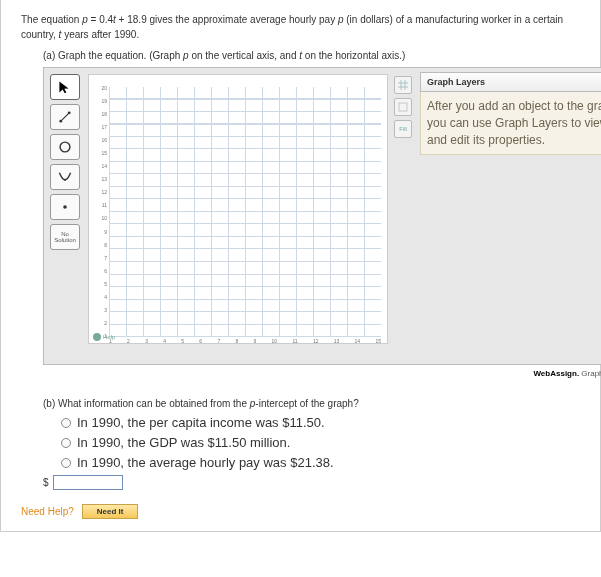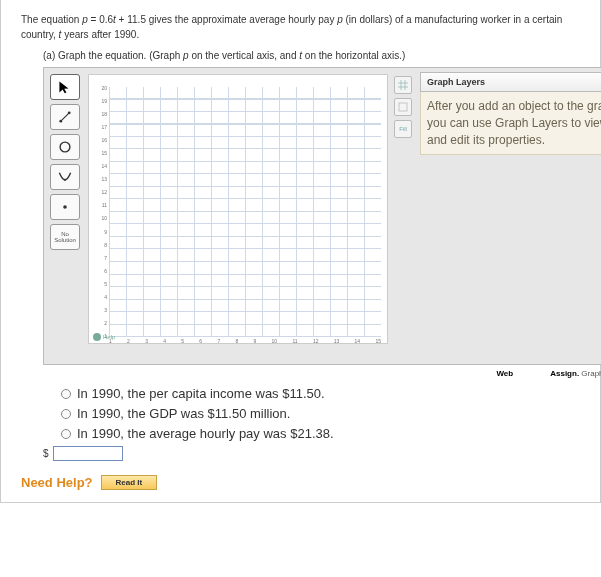--- a/index.html
+++ b/index.html
@@ -24,38 +24,38 @@
   .xaxis-labels { position: absolute; left: 20px; right: 6px; bottom: -1px; display: flex; justify-content: space-between; font-size: 5px; color:#777; }
   .helpicon { position:absolute; left:4px; bottom:2px; font-size:6px; color:#7a9; display:flex; align-items:center; gap:2px;}
   .rightctrl { position:absolute; left:350px; top:8px; width:20px; }
   .rcbtn { width:18px; height:18px; background:#f4f4f4; border:1px solid #bbb; margin-bottom:4px; border-radius:2px; display:flex; align-items:center; justify-content:center; font-size:6px; color:#7aa; }
   .layerspanel { position:absolute; left:376px; top:4px; right:4px; }
   .lp-head { background: linear-gradient(#fdfdfd,#ededed); border:1px solid #bbb; padding:4px 6px; display:flex; justify-content:space-between; align-items:center; font-size:9px; font-weight:bold; }
   .lp-body { background:#f6f2e7; border:1px solid #d9d2b8; border-top:none; padding:6px; font-size:12px; color:#6b6550; line-height:1.4; }
   .chev { font-weight:bold; }
   .footer { text-align:right; font-size:8px; color:#555; padding:4px 8px 2px 0; }
   .footer b { color:#000; }
-  .assign { color:#c33; font-weight:bold;padding-left:37px; }
+  .assign { color:#c33; font-weight:bold; }
   .options { margin-left: 40px; margin-top:4px; }
   .opt { display:flex; align-items:center; gap:6px; margin:5px 0; font-size:13px; }
   .radio { width:10px; height:10px; border:1px solid #888; border-radius:50%; background:#fafafa; flex:none; }
   .ansrow { margin-left:22px; font-size:10px; display:flex; align-items:center; gap:4px; }
   .ansinput { width:70px; height:15px; border:1px solid #6f8db8; background:#fff; }
   .needhelp { margin-top:14px; display:flex; align-items:center; gap:8px; }
-  .nh-label { color:#e08a1e; font-weight:bold; font-size:13px; }
+  .nh-label { color:#e08a1e; font-weight:normal; font-size:10px; }
   .readit { background:linear-gradient(#ffe9a8,#f7c85a); border:1px solid #c9a245; font-size:8px; padding:2px 14px; font-weight:bold; color:#333; }
 </style>
 </head>
 <body>
 
 <div class="page">
 
   <p class="qtext">
     <span>The equation </span>
-    <span class="ital">p</span><span> = 0.6</span><span class="ital">t</span><span> + 11.5</span>
+    <span class="ital">p</span><span> = 0.4</span><span class="ital">t</span><span> + 18.9</span>
     <span> gives the approximate average hourly pay </span><span class="ital">p</span><span> (in dollars) of a manufacturing worker in a certain country, </span><span class="ital">t</span><span> years after 1990.</span>
   </p>
 
   <p class="subq">
     <span>(a) Graph the equation. (Graph </span><span class="ital">p</span><span> on the vertical axis, and </span><span class="ital">t</span><span> on the horizontal axis.)</span>
   </p>
 
   <div class="grapharea">
     <div class="graphframe">
       <div class="toolbar">
@@ -161,20 +161,23 @@
           <span class="chev">«</span>
         </div>
         <div class="lp-body">After you add an object to the graph you can use Graph Layers to view and edit its properties.</div>
       </div>
     </div>
     <div class="footer">
       <b>Web</b><b class="assign">Assign.</b><span> Graphing Tool</span>
     </div>
   </div>
 
+  <p class="subq" style="margin-top:18px">
+    <span>(b) What information can be obtained from the </span><span class="ital">p</span><span>-intercept of the graph?</span>
+  </p>
   <div class="options">
     <div class="opt">
         <span class="radio"></span>
         <span>In 1990, the per capita income was $11.50.</span>
       </div>
     <div class="opt">
         <span class="radio"></span>
         <span>In 1990, the GDP was $11.50 million.</span>
       </div>
     <div class="opt">
@@ -183,15 +186,15 @@
       </div>
   </div>
 
   <div class="ansrow">
     <span>$</span>
     <span class="ansinput"></span>
   </div>
 
   <div class="needhelp">
     <span class="nh-label">Need Help?</span>
-    <span class="readit">Read It</span>
+    <span class="readit">Need It</span>
   </div>
 </div>
 
 </body></html>

